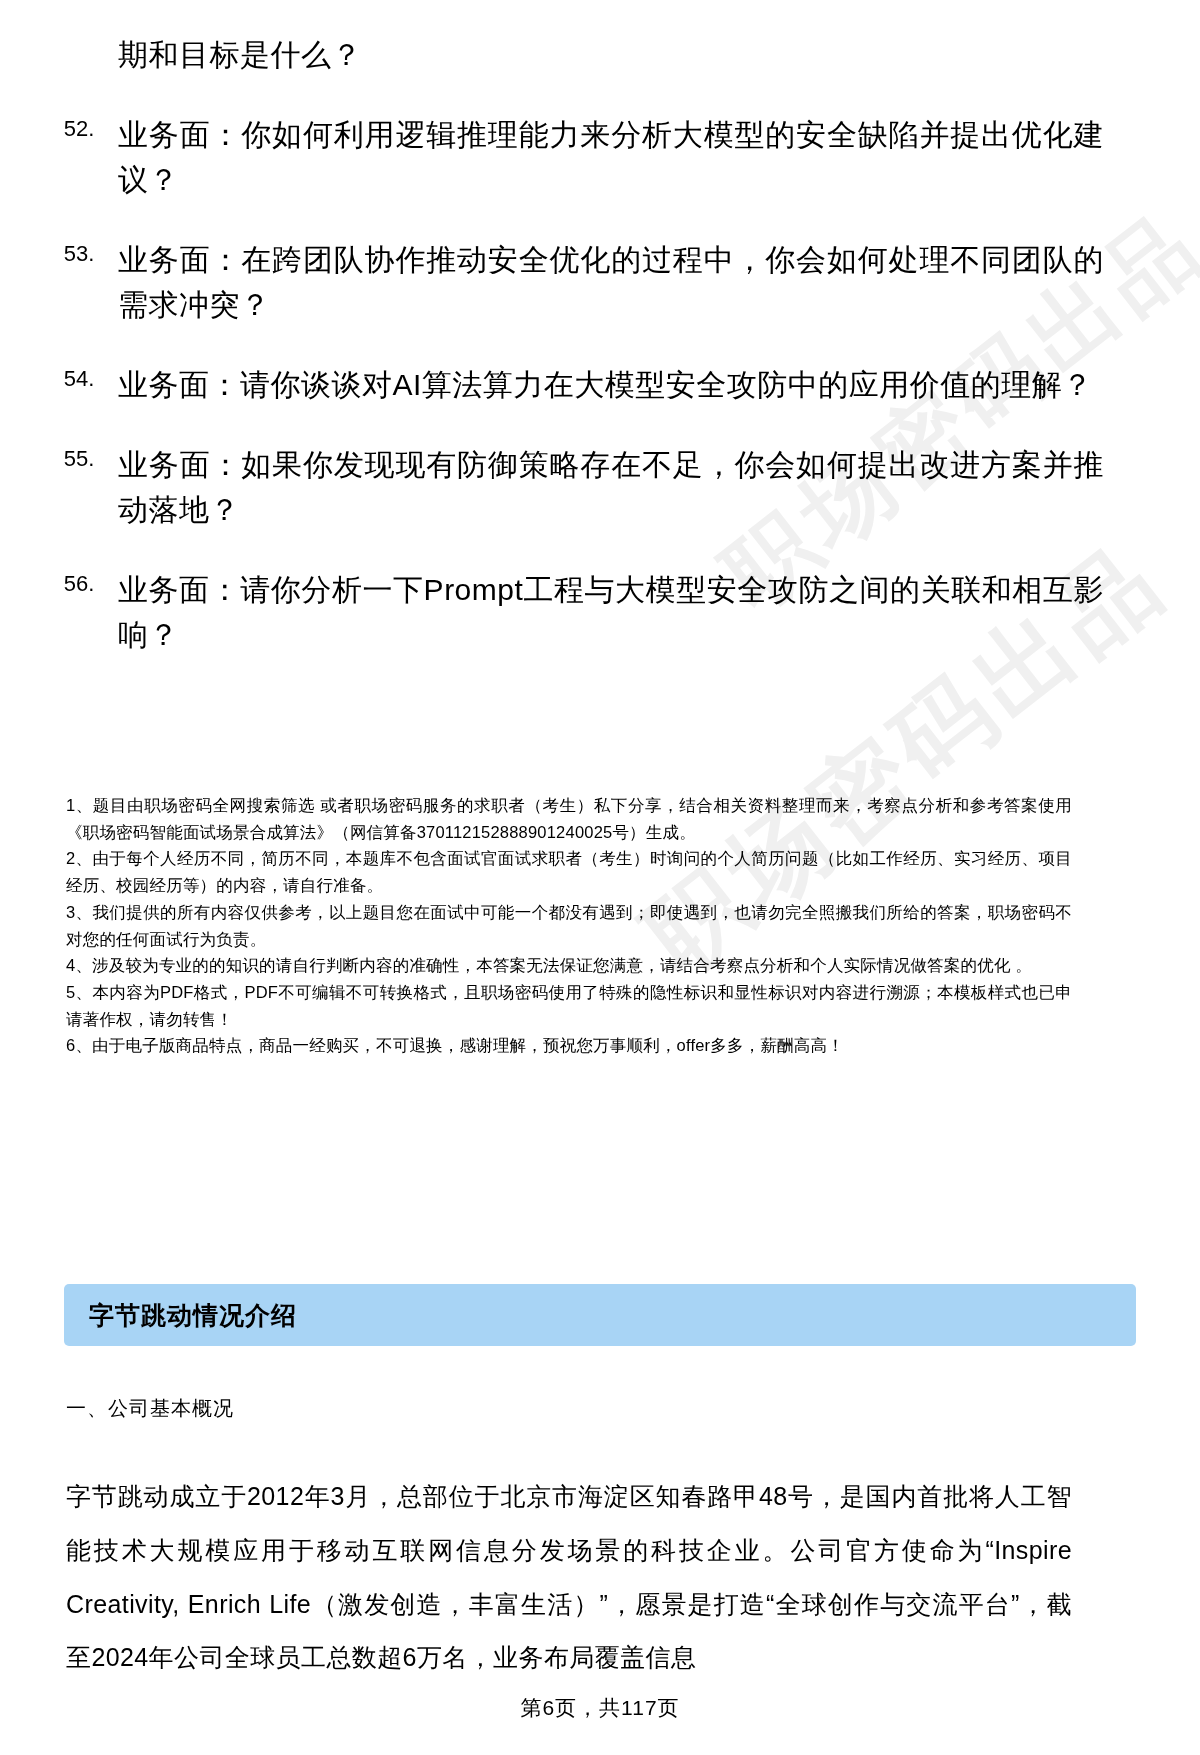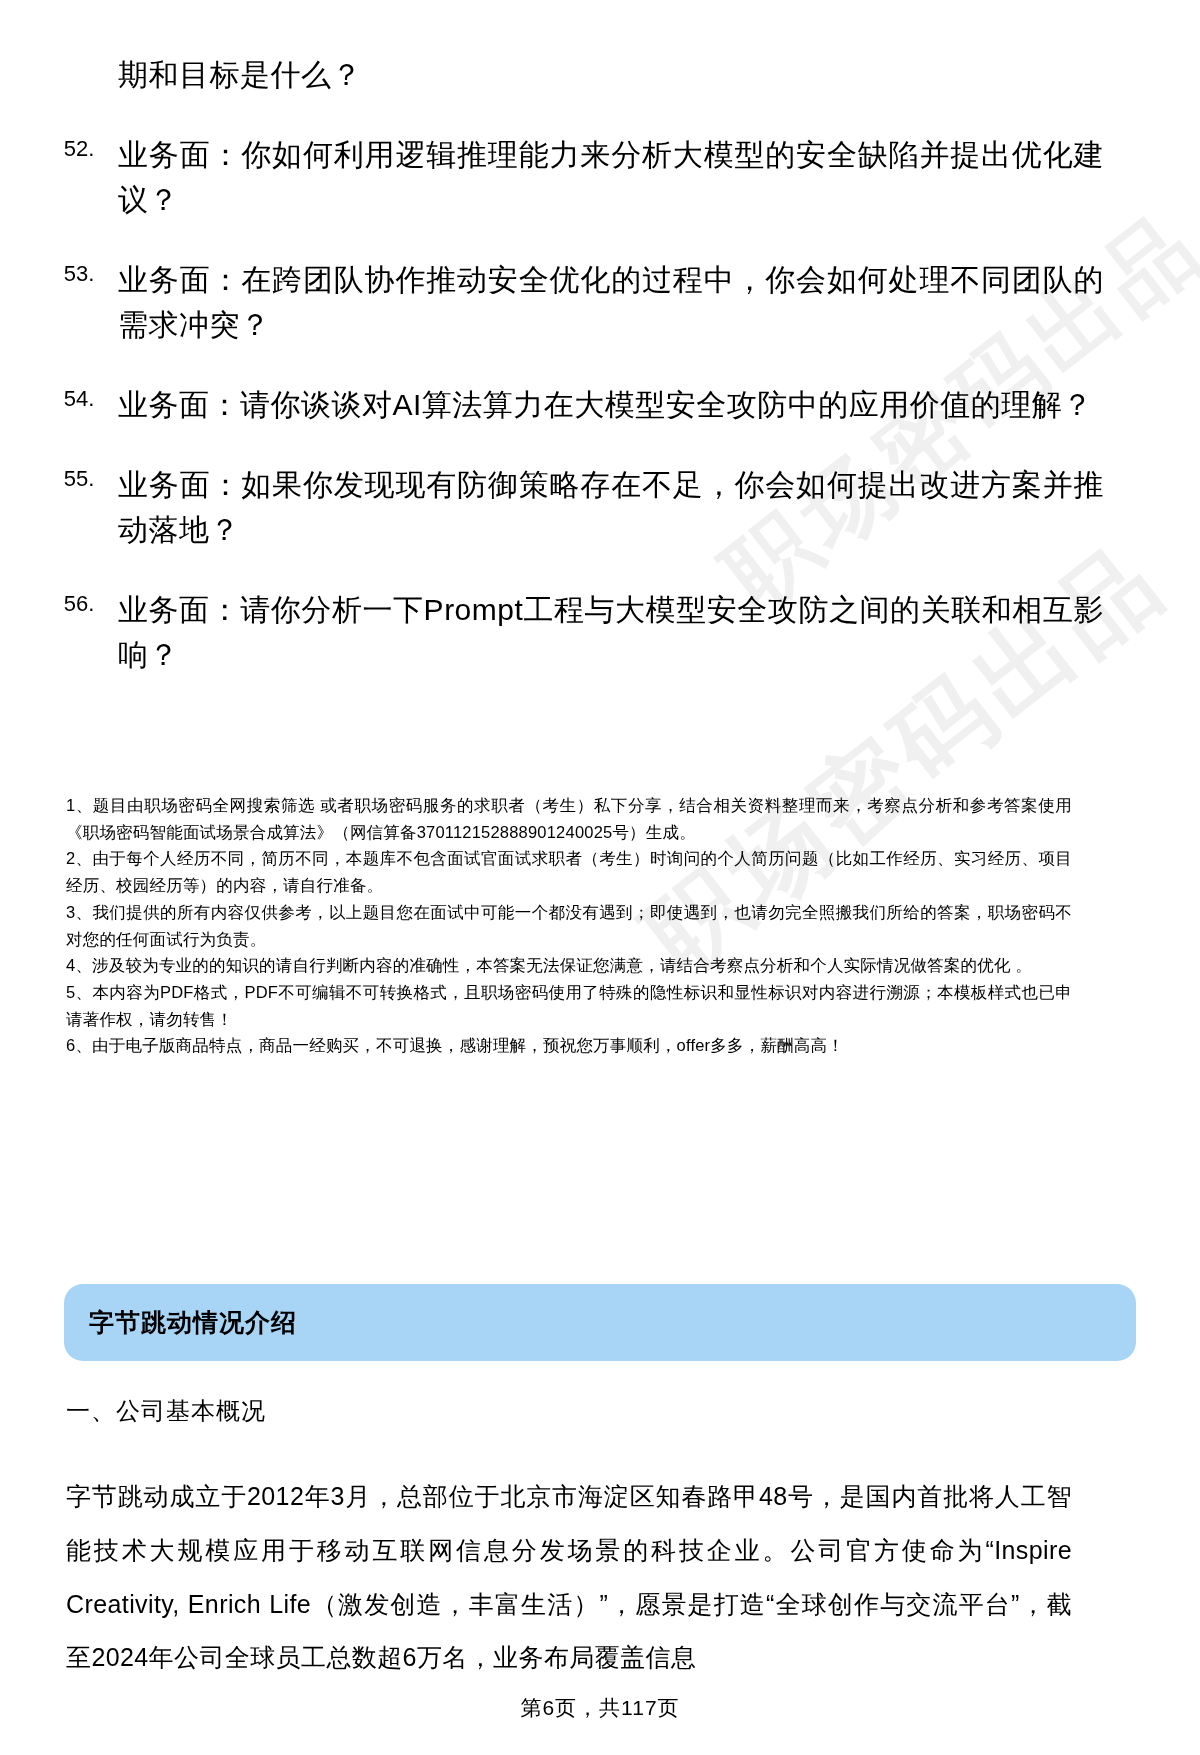--- a/index.html
+++ b/index.html
@@ -103,40 +103,40 @@
     margin: 0;
     padding: 0;
   }
 
   
   .banner {
     position: absolute;
     left: 64px;
     top: 1284px;
     width: 1072px;
-    height: 77px;
+    height: 62px;
     background: #a8d4f5;
-    border-radius: 19px;
+    border-radius: 5px;
     display: flex;
     align-items: center;
   }
   .banner .banner-text {
     padding-left: 25px;
     font-size: 25px;
     font-weight: bold;
     color: #000000;
     letter-spacing: 1px;
   }
 
   
   .section-heading {
     position: absolute;
     left: 66px;
     top: 1395px;
-    font-size: 24px;
+    font-size: 20px;
     letter-spacing: 1px;
   }
   .body-para {
     position: absolute;
     left: 66px;
     top: 1470px;
     width: 1006px;
     font-size: 25px;
     line-height: 2.15;
     letter-spacing: 0.4px;
@@ -160,21 +160,21 @@
 
 <div id="watermark">
   <div class="wm-text wm-a">职场密码出品</div>
   <div class="wm-text wm-b">职场密码出品</div>
 </div>
 
 <div class="page">
 
   <div class="qlist">
 
-    <div class="q-continued" style="top:0;padding-top:52px;">期和目标是什么？</div>
+    <div class="q-continued" style="top:0;padding-top:32px;">期和目标是什么？</div>
 
     <div class="qitem" style="margin-top:34px;">
       <span class="qnum">52.</span>
       <span class="qtext">业务面：你如何利用逻辑推理能力来分析大模型的安全缺陷并提出优化建议？</span>
     </div>
 
     <div class="qitem">
       <span class="qnum">53.</span>
       <span class="qtext">业务面：在跨团队协作推动安全优化的过程中，你会如何处理不同团队的需求冲突？</span>
     </div>

